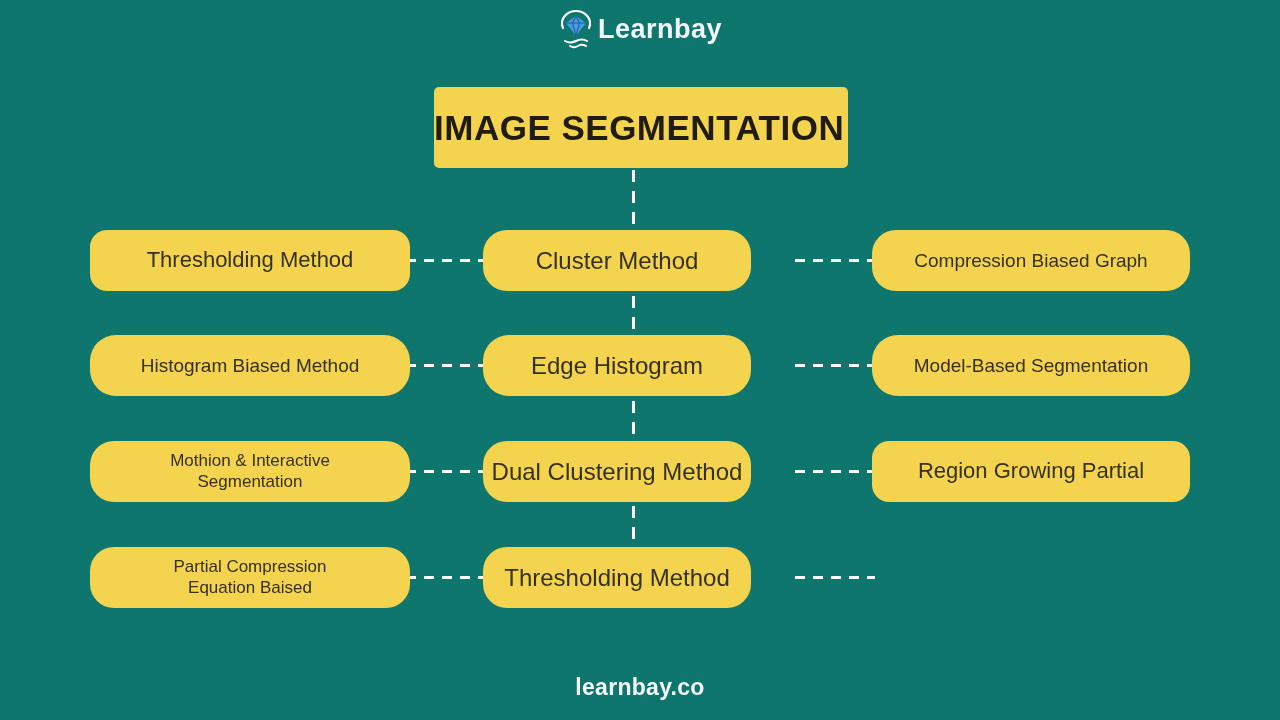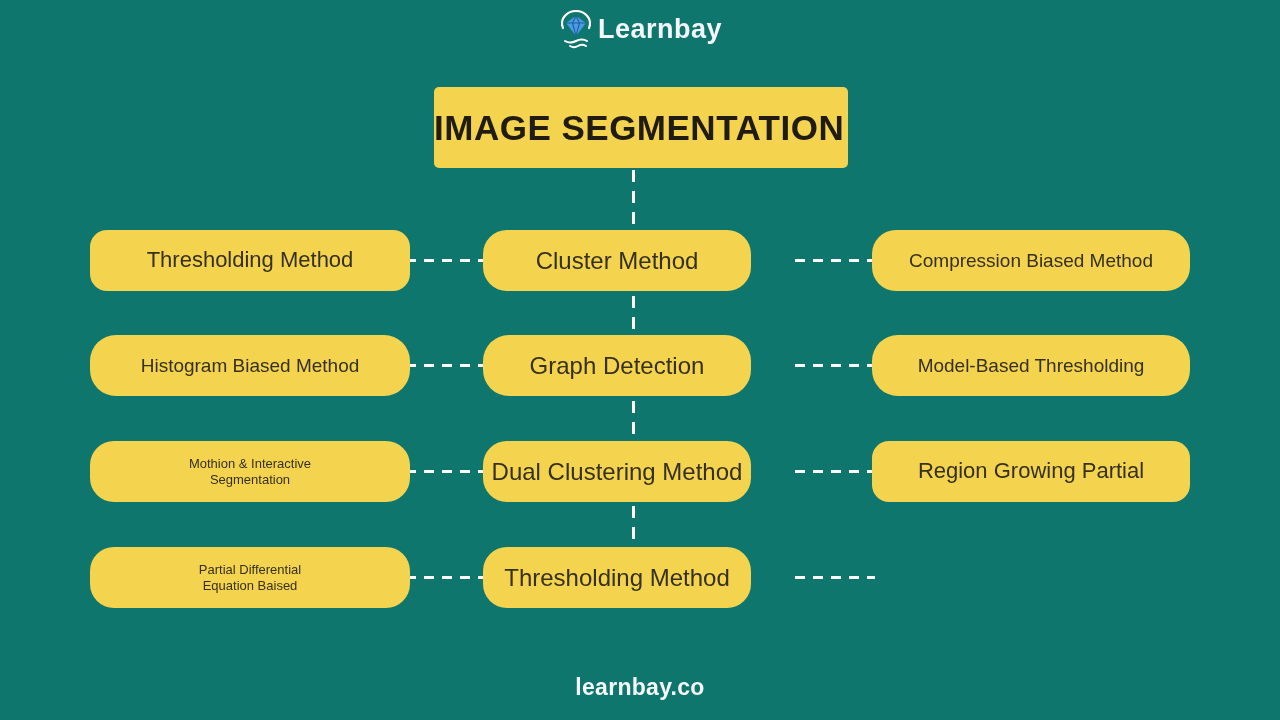--- a/index.html
+++ b/index.html
@@ -61,21 +61,21 @@
     line-height: 1.22;
     z-index: 2;
   }
   .col-left   { left: 90px;  width: 320px; }
   .col-center { left: 483px; width: 268px; }
   .col-right  { left: 872px; width: 318px; }
   .row-0 { top: 230px; }
   .row-1 { top: 335px; border-radius: 26px; }
   .row-2 { top: 441px; }
   .row-3 { top: 547px; }
-  .sz-s  { font-size: 13px; }
+  .sz-s  { font-size: 17px; }
   .sz-m  { font-size: 19px; }
   .sz-l  { font-size: 22px; border-radius: 17px; }
   .sz-xl { font-size: 24px; }
 
   
   .hline {
     position: absolute;
     height: 3px;
     background: repeating-linear-gradient(90deg, #ffffff 0 10px, transparent 10px 18px);
     z-index: 1;
@@ -122,32 +122,32 @@
   </div>
 
   <div class="vline"></div>
 
   <div class="title-box">
     <span class="title-text">IMAGE SEGMENTATION</span>
   </div>
 
   <div class="node col-left row-0 sz-l">Thresholding Method</div>
   <div class="node col-center row-0 sz-xl">Cluster Method</div>
-  <div class="node col-right row-0 sz-m">Compression Biased Method</div>
+  <div class="node col-right row-0 sz-m">Compression Biased Graph</div>
 
   <div class="node col-left row-1 sz-m">Histogram Biased Method</div>
-  <div class="node col-center row-1 sz-xl">Graph Detection</div>
-  <div class="node col-right row-1 sz-m">Model-Based Thresholding</div>
+  <div class="node col-center row-1 sz-xl">Edge Histogram</div>
+  <div class="node col-right row-1 sz-m">Model-Based Segmentation</div>
 
   <div class="node col-left row-2 sz-s">Mothion &amp; Interactive
 Segmentation</div>
   <div class="node col-center row-2 sz-xl">Dual Clustering Method</div>
   <div class="node col-right row-2 sz-l">Region Growing Partial</div>
 
-  <div class="node col-left row-3 sz-s">Partial Differential
+  <div class="node col-left row-3 sz-s">Partial Compression
 Equation Baised</div>
   <div class="node col-center row-3 sz-xl">Thresholding Method</div>
 
   <div class="hline hl-left hl-r0"></div>
   <div class="hline hl-right hl-r0"></div>
   <div class="hline hl-left hl-r1"></div>
   <div class="hline hl-right hl-r1"></div>
   <div class="hline hl-left hl-r2"></div>
   <div class="hline hl-right hl-r2"></div>
   <div class="hline hl-left hl-r3"></div>

